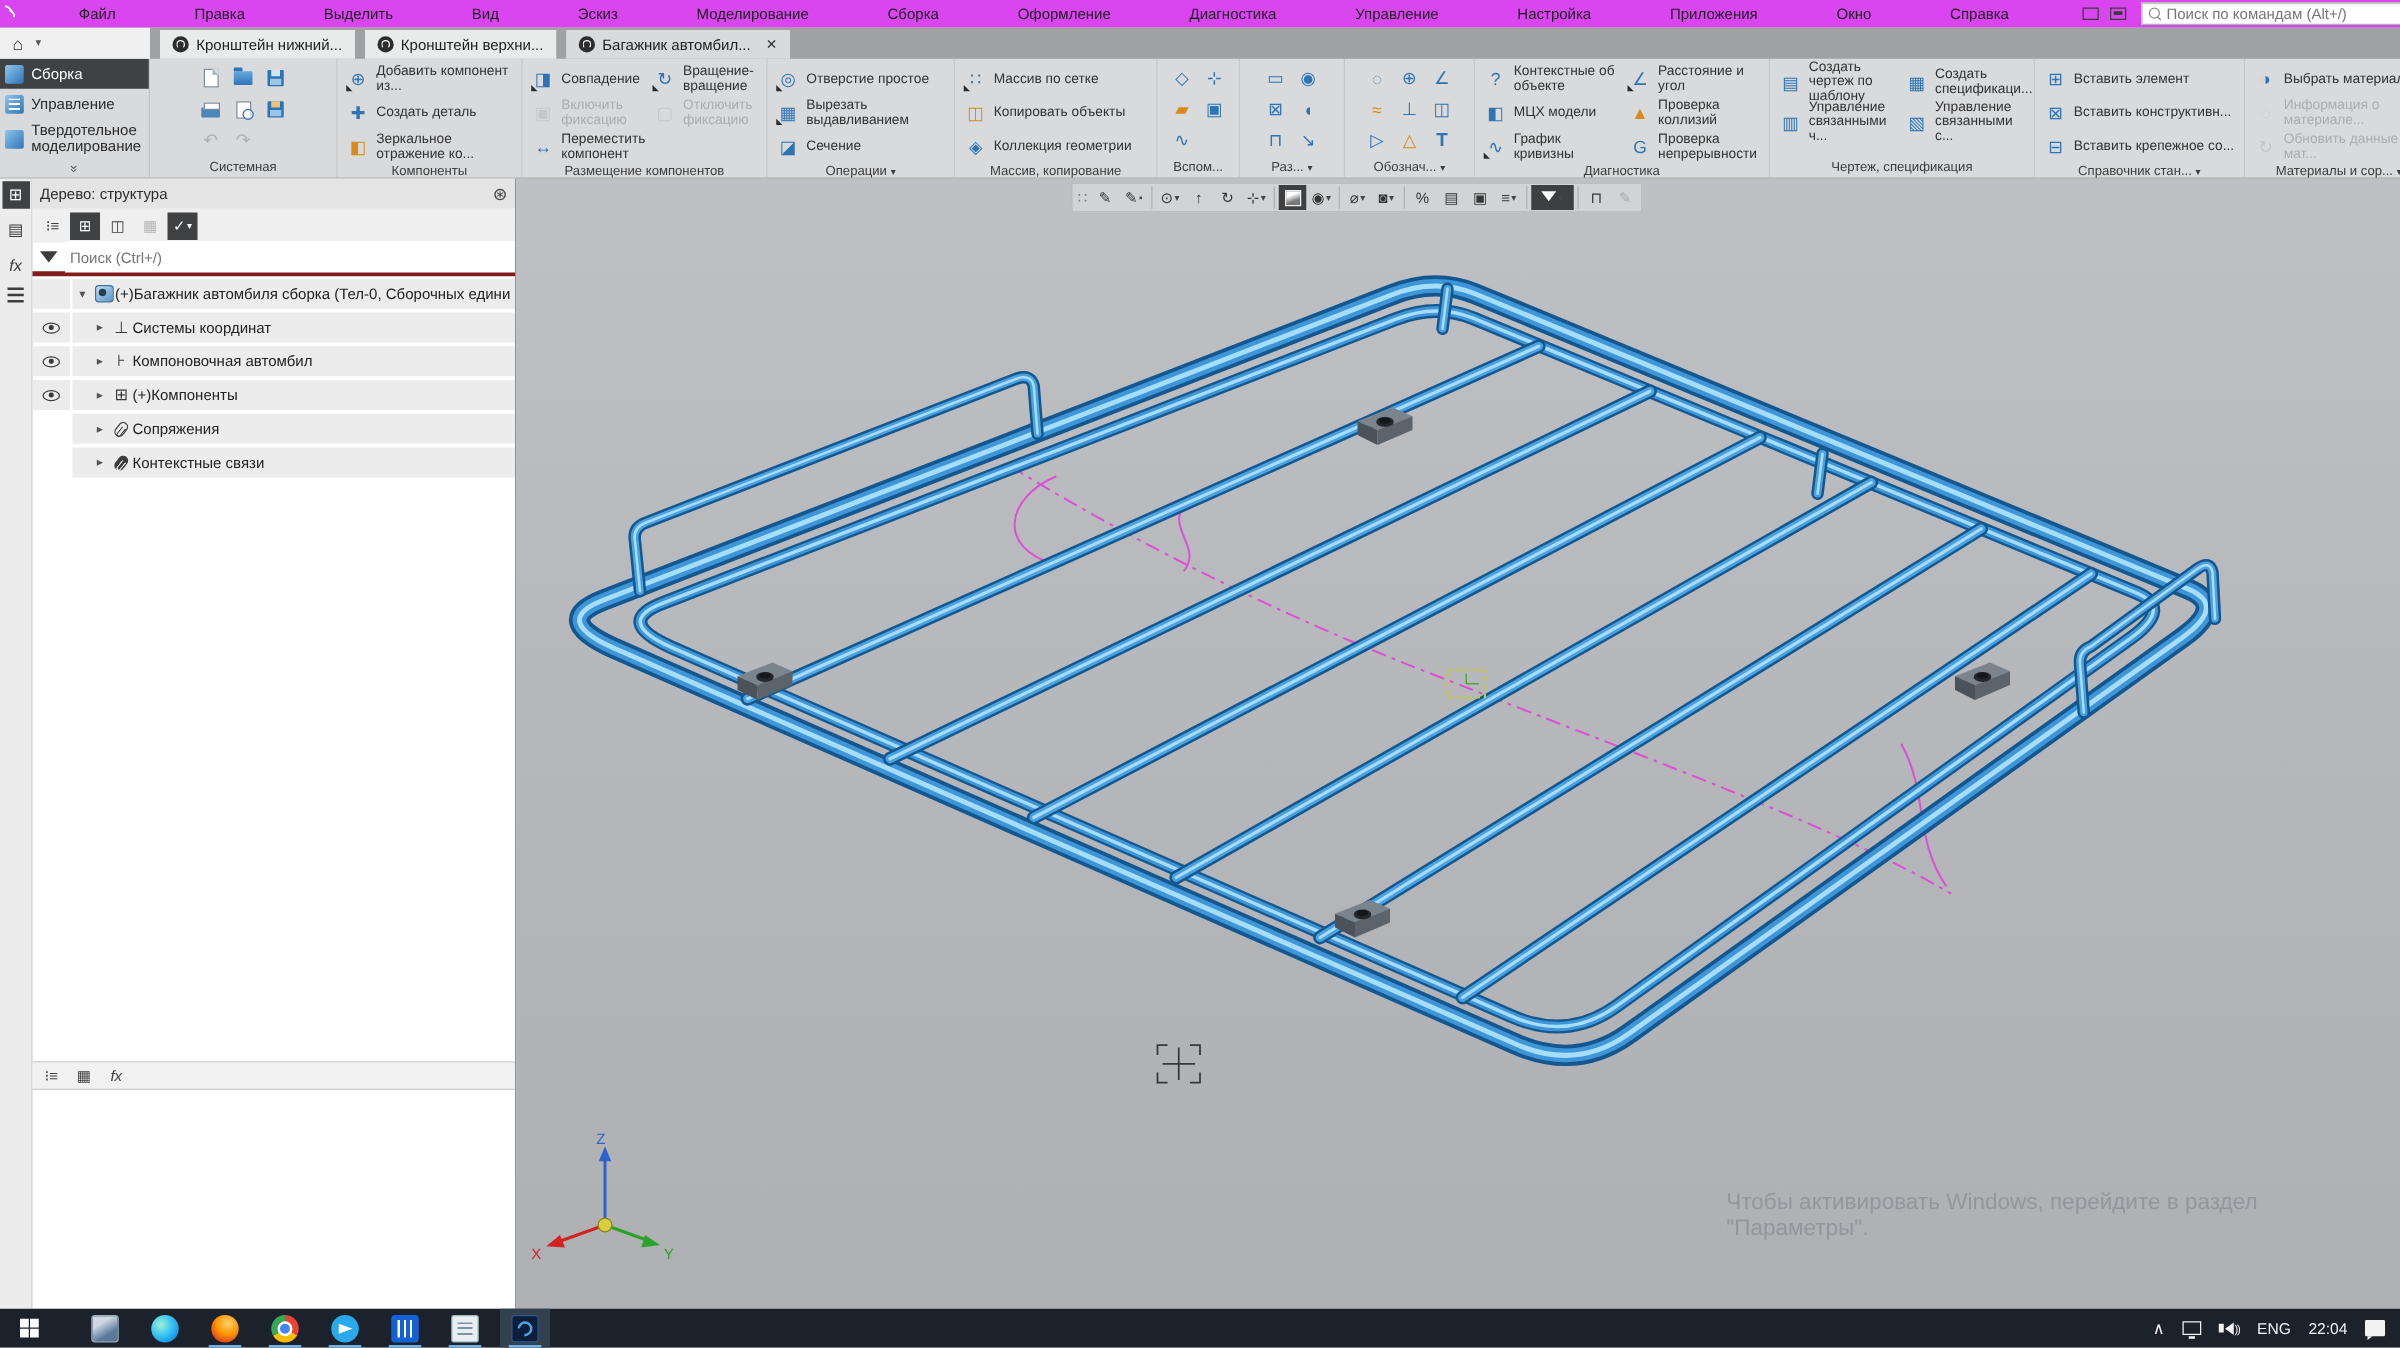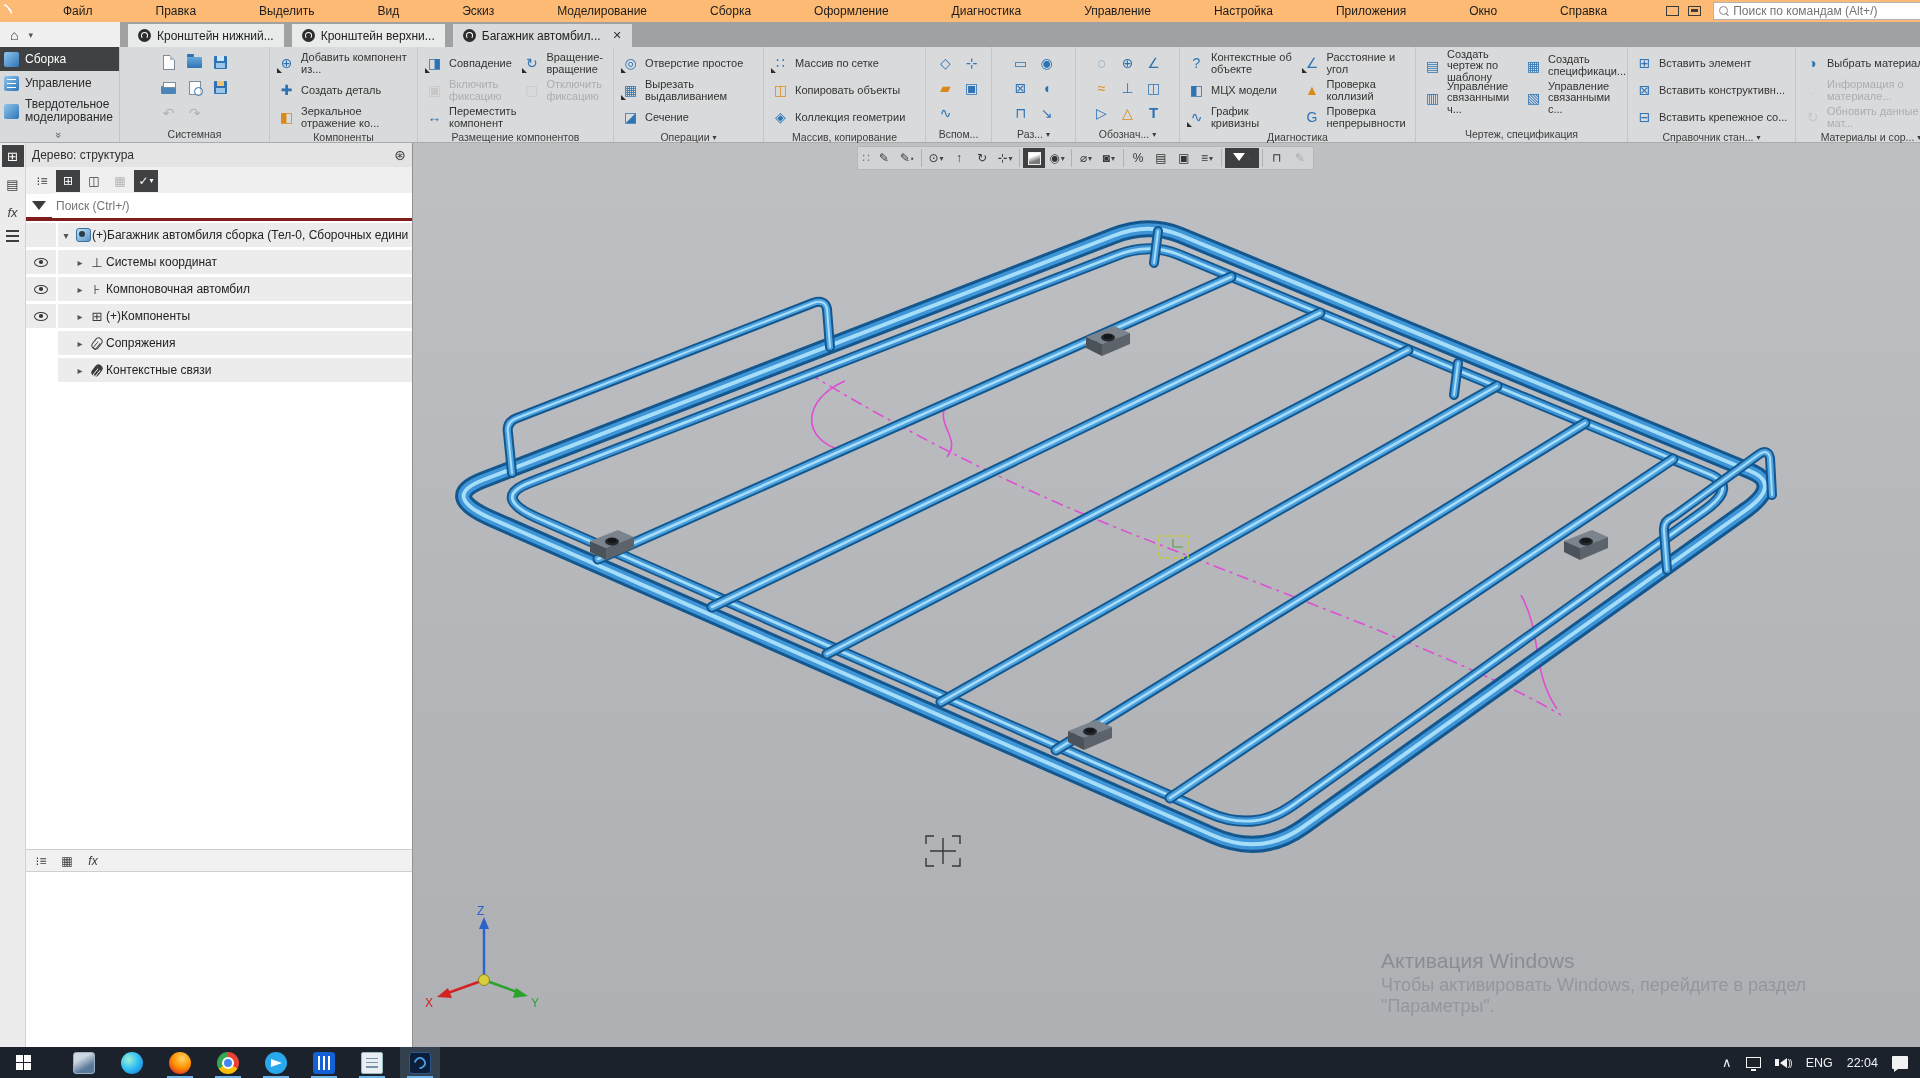--- a/index.html
+++ b/index.html
@@ -1,19 +1,19 @@
 <!DOCTYPE html>
 <html><head>
 <meta charset="utf-8">
 <style>
   * { margin:0; padding:0; box-sizing:border-box; }
   html,body { width:1920px; height:1078px; overflow:hidden; font-family:"Liberation Sans","DejaVu Sans",sans-serif; background:#d9dadb; }
 
   
-  #menubar { position:absolute; left:0; top:0; width:1920px; height:22px; background:#fdba74; display:flex; align-items:flex-start; font-size:12px; color:#1c1c1c; z-index:30;gap:45px; }
+  #menubar { position:absolute; left:0; top:0; width:1920px; height:22px; background:#d946ef; display:flex; align-items:flex-start; font-size:12px; color:#1c1c1c; z-index:30;gap:45px; }
   #applogo { width:18px; height:18px; margin:0 6px 0 3px; background:#1b66c9; border-radius:3px; position:relative; }
   #applogo::after { content:""; position:absolute; inset:3px; border:2px solid #fff; border-radius:50%; border-left-color:transparent; transform:rotate(-40deg); }
   .mi { padding:0 9px; height:22px; display:flex; align-items:center; cursor:default; }
   #mb-right { margin-left:auto; display:flex; align-items:center; height:22px; }
   .mbico { width:22px; height:18px; display:flex; align-items:center; justify-content:center; color:#444; font-size:11px; }
   .panebox { width:13px; height:10px; border:1.2px solid #3c3c3c; position:relative; }
   .panebox.b2::after { content:""; position:absolute; left:2px; right:2px; top:2px; height:3px; background:#3c3c3c; }
   #cmdsearch { width:238px; height:18px; background:#fff; border:1px solid #b3b3b3; display:flex; align-items:center; margin:0 10px 0 8px; }
   #cmdsearch input { border:none; outline:none; flex:1; font-size:12px; color:#333; padding:0 4px; background:transparent; font-family:inherit; }
   .mag { width:10px; height:10px; position:relative; margin-left:5px; flex:0 0 10px; }
@@ -719,21 +719,20 @@
     <span class="vbtn pressed" style="min-width:34px;">
         <span class="vfun"></span>
         <span class="da">▾</span>
       </span>
     <span class="vsep"></span>
     <span class="vbtn">⊓</span>
     <span class="vbtn dis">✎</span>
   </div>
 
   <div id="watermark">
-    <div class="wt1">Активация Windows</div>
     <div class="wt2">Чтобы активировать Windows, перейдите в раздел "Параметры".</div>
   </div>
 </div>
 
 <div id="taskbar">
   <div class="tkbtn" style="width:46px;">
     <span class="winflag">
         <span></span>
         <span></span>
         <span></span>

